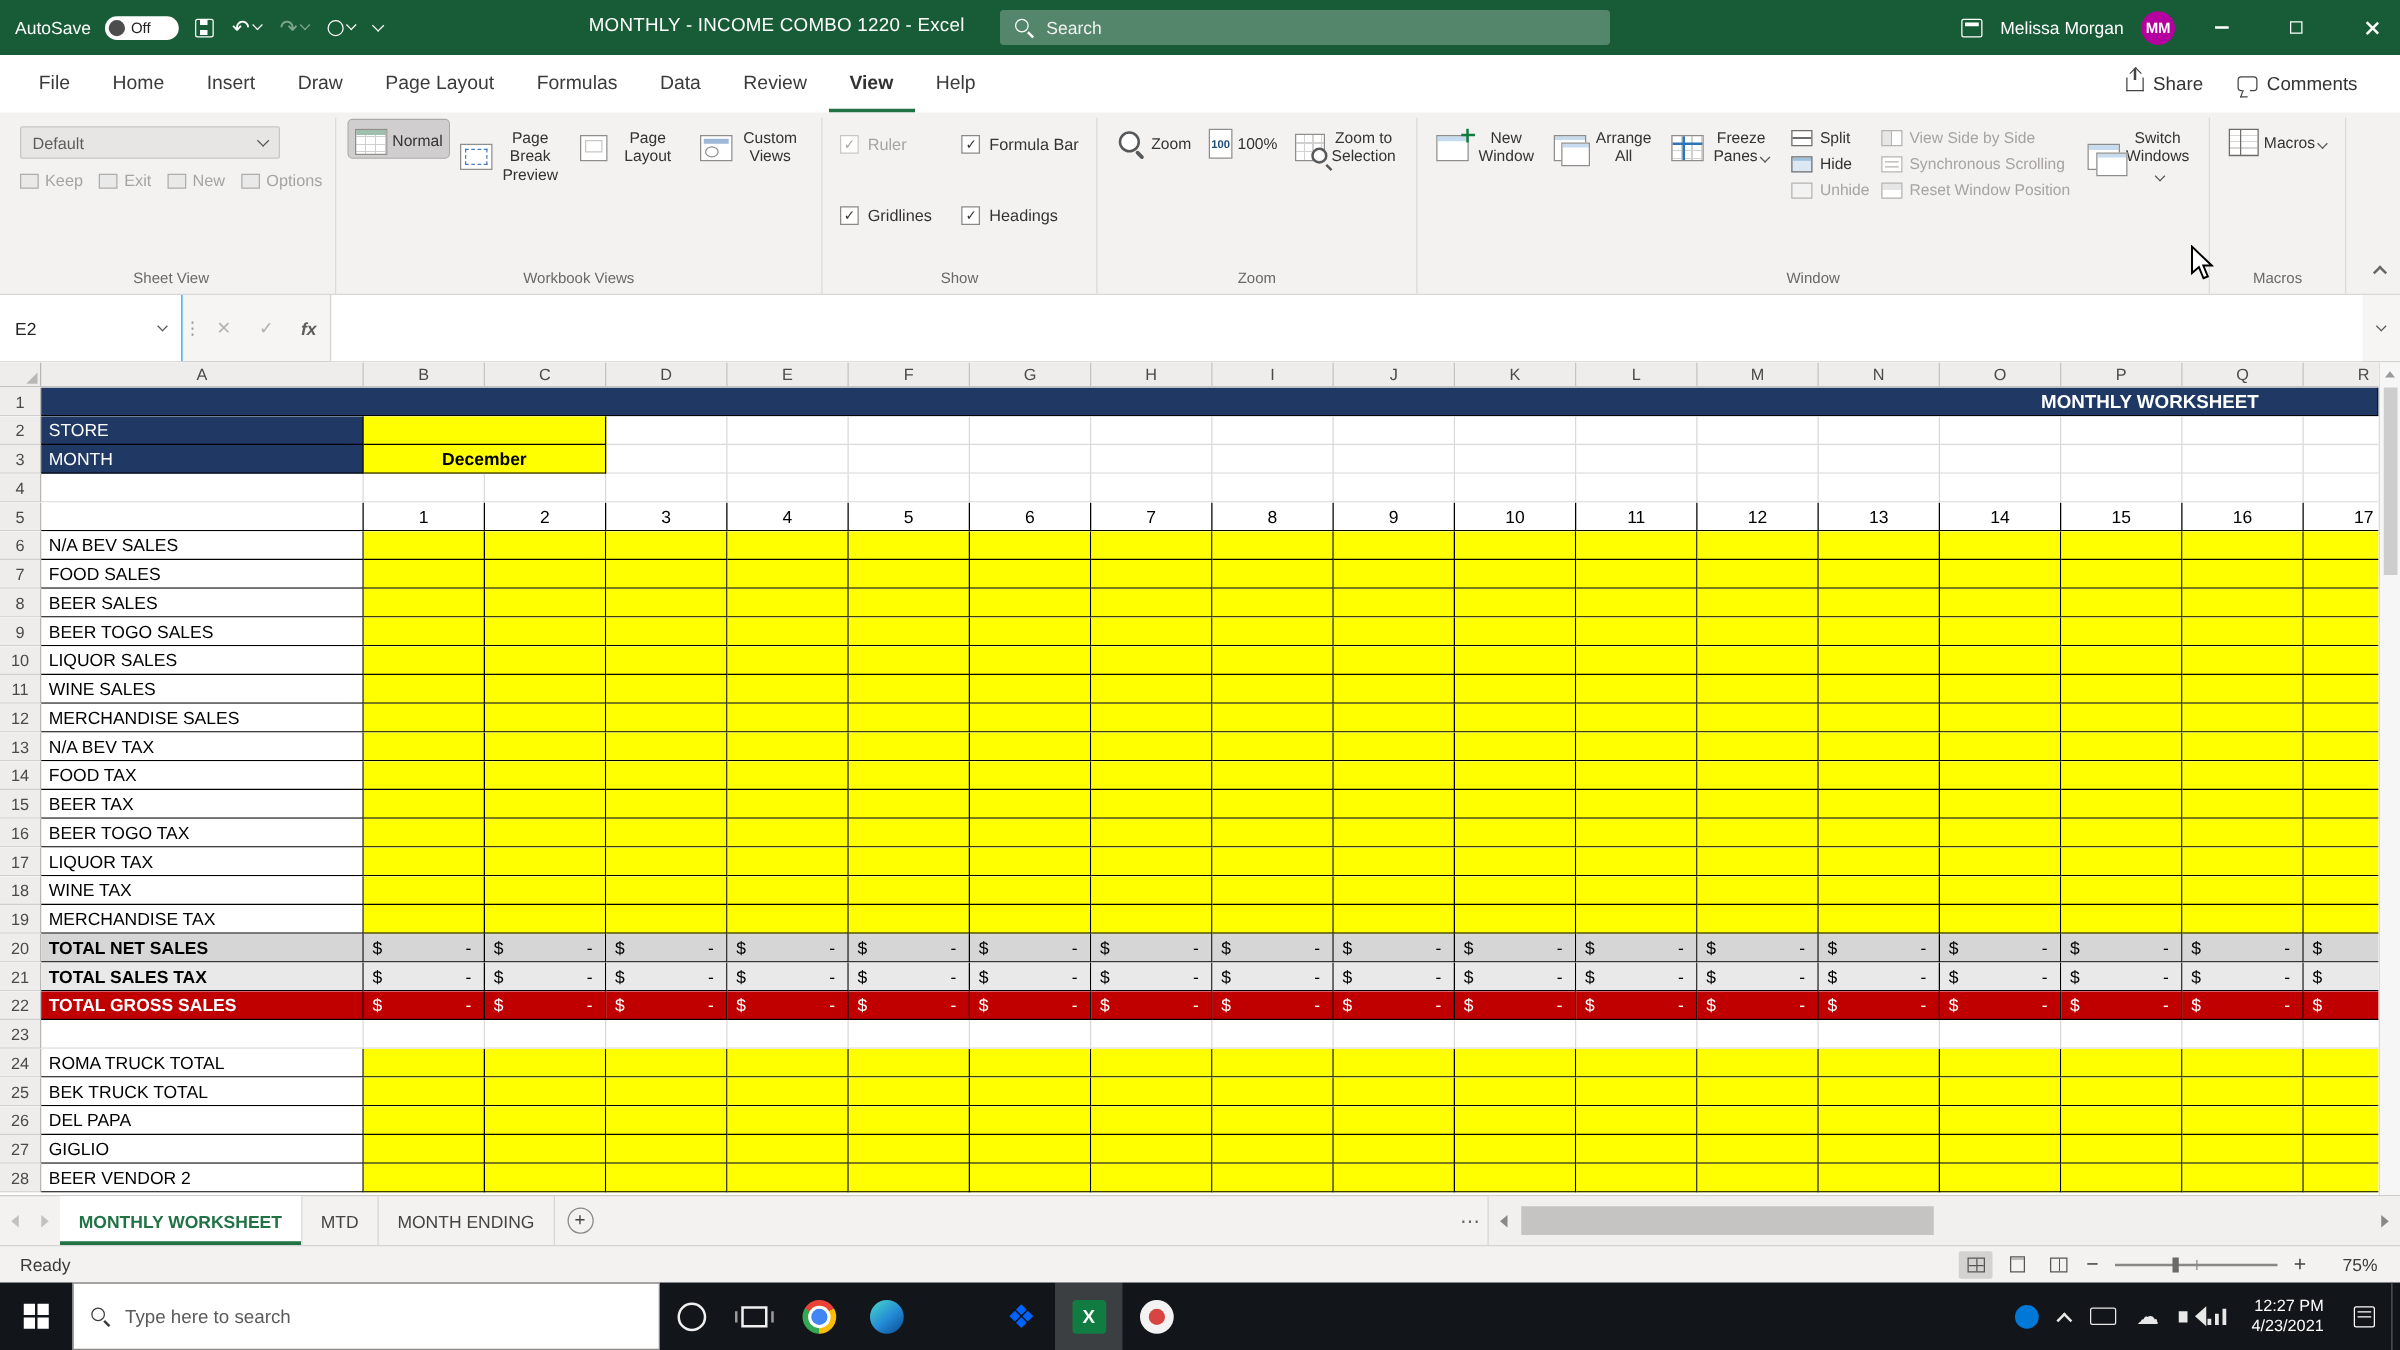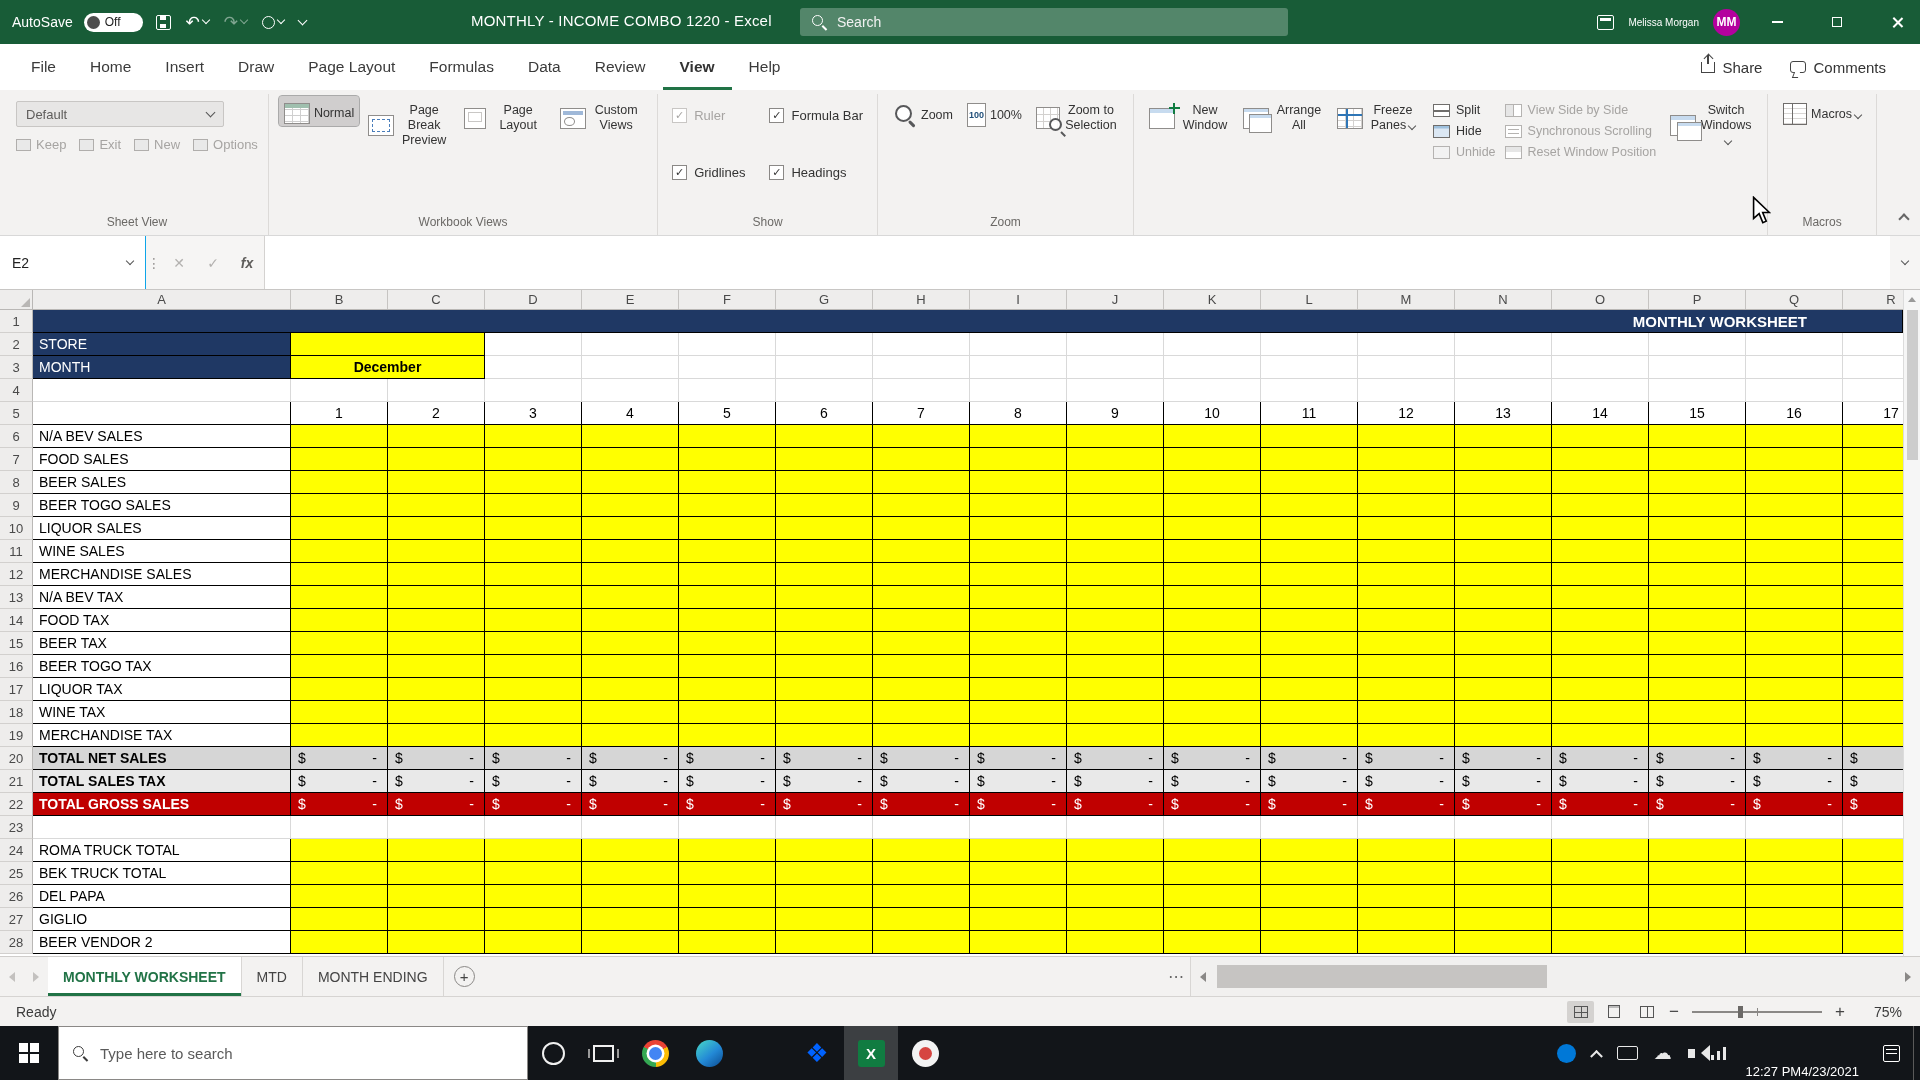--- a/index.html
+++ b/index.html
@@ -26,21 +26,21 @@
 .tb-title{position:absolute;left:471px;top:0;height:40px;display:flex;align-items:center;font-size:15px;letter-spacing:.2px;white-space:nowrap}
 .tb-search{position:absolute;left:800px;top:8px;width:488px;height:28px;background:rgba(255,255,255,.26);border-radius:3px;display:flex;align-items:center;gap:10px;padding:0 12px;cursor:text}
 .tb-search-text{font-size:14px;color:#f2f2f2}
 .ic-mag{width:15px;height:15px;position:relative;display:inline-block;color:#fff}
 .ic-mag.dark{color:#3b3b3b}
 .ic-mag::before{content:"";position:absolute;left:0;top:0;width:9px;height:9px;border:1.8px solid currentColor;border-radius:50%}
 .ic-mag::after{content:"";position:absolute;left:10.5px;top:10.5px;width:6px;height:1.8px;background:currentColor;transform:rotate(45deg);transform-origin:0 0}
 .tb-right{margin-left:auto;display:flex;align-items:center;gap:14px;height:44px}
 .ic-ribbonopts{width:17px;height:15px;border:1.5px solid #fff;border-radius:2px;display:inline-block}
 .ic-ribbonopts::after{content:"";display:block;margin:2px;height:3px;background:#fff}
-.tb-user{font-size:10px}
+.tb-user{font-size:14px}
 .tb-avatar{width:27px;height:27px;border-radius:50%;background:var(--avatar-magenta,#b4009e);display:flex;align-items:center;justify-content:center;font-size:12px;font-weight:700;cursor:pointer}
 .wc{width:46px;height:44px;display:flex;align-items:center;justify-content:center;cursor:pointer}
 .wc-min-glyph{width:11px;height:1.5px;background:#fff;display:block}
 .wc-max-glyph{width:10px;height:10px;border:1.3px solid #fff;display:block}
 .xicon{position:relative;width:13px;height:13px;display:block}
 .xicon::before,.xicon::after{content:"";position:absolute;left:6px;top:0;width:1.5px;height:13px;background:#fff}
 .xicon::before{transform:rotate(45deg)}
 .xicon::after{transform:rotate(-45deg)}
 
 
@@ -215,21 +215,21 @@
 .tspacer{flex:1}
 .tray{display:flex;align-items:center;gap:16px;padding:0 8px}
 .tr{display:flex;align-items:center;justify-content:center;cursor:pointer}
 .tr-chev{width:9px;height:9px;border-left:2px solid #e8e8e8;border-top:2px solid #e8e8e8;transform:rotate(45deg) translate(2px,2px)}
 .tr-blue{width:19px;height:19px;border-radius:50%;background:#0078d7}
 .tr-kb{width:21px;height:14px;border:1.5px solid #e8e8e8;border-radius:2px}
 .tr-cloud{color:#e8e8e8;font-size:18px;line-height:18px}
 .tr-vol{width:7px;height:9px;background:#e8e8e8;position:relative}
 .tr-vol::before{content:"";position:absolute;left:5px;top:-4px;border:8.5px solid transparent;border-right:9px solid #e8e8e8}
 .tr-net{width:17px;height:13px;background:linear-gradient(#e8e8e8,#e8e8e8) 0 100%/3px 5px no-repeat,linear-gradient(#e8e8e8,#e8e8e8) 6px 100%/3px 9px no-repeat,linear-gradient(#e8e8e8,#e8e8e8) 12px 100%/3px 13px no-repeat}
-.tclock{display:flex;align-items:flex-end;justify-content:center;font-size:13px;line-height:16px;padding:0 10px;cursor:pointer}
+.tclock{display:flex;flex-direction:column;align-items:flex-end;justify-content:center;font-size:13px;line-height:16px;padding:0 10px;cursor:pointer}
 .taction{width:44px;display:flex;align-items:center;justify-content:center;cursor:pointer}
 .ic-action{width:17px;height:17px;border:1.5px solid #fff;border-radius:2px;position:relative}
 .ic-action::after{content:"";position:absolute;left:2px;right:2px;top:3px;height:1.5px;background:#fff;box-shadow:0 4px 0 #fff}
 .tshow{width:7px;border-left:1px solid #5a5a5a;cursor:pointer}
 
 .cursor{position:absolute;left:1752px;top:196px;z-index:50;pointer-events:none}
 </style>
 </head>
 <body>
 
@@ -444,20 +444,21 @@
               <span>Reset Window Position</span>
             </div>
           </div>
         <div class="wrow">
             <div class="bigbtn">
               <span class="icx i-switch"></span>
               <span class="blabel">Switch Windows<span class="chevdn sm"></span></span>
             </div>
           </div>
       </div>
+      <div class="rg-label">Window</div>
     </div>
 
     <div class="rgroup">
       <div class="rg-body">
           <div class="bigbtn">
             <span class="icx i-macros"></span>
             <span class="blabel">Macros<span class="chevdn sm"></span></span>
           </div>
         </div>
       <div class="rg-label">Macros</div>

